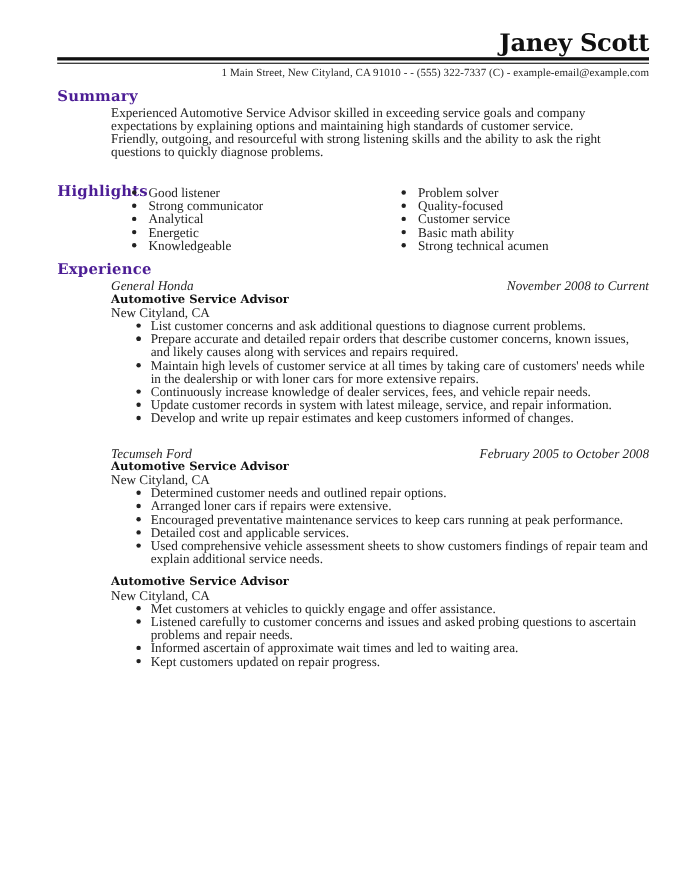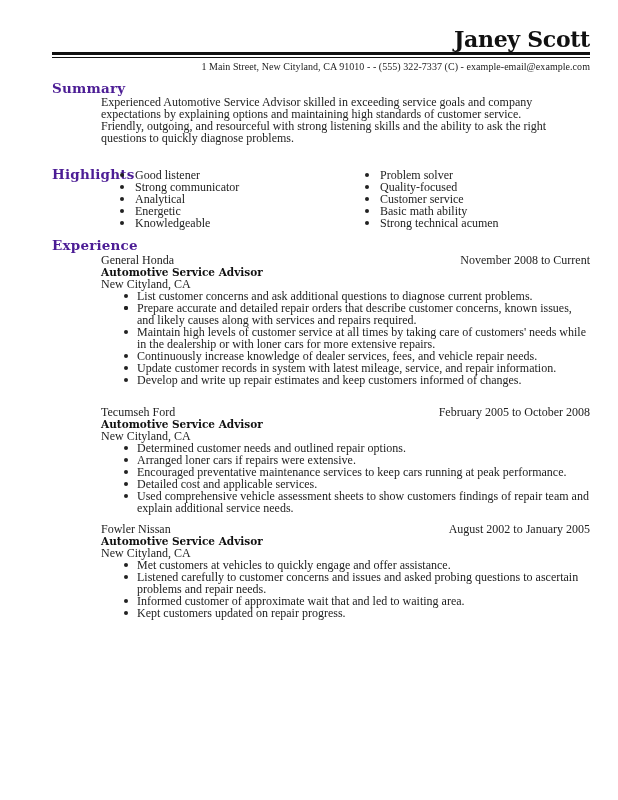--- a/index.html
+++ b/index.html
@@ -37,21 +37,21 @@
     .summary-body { position: absolute; left: 89px; top: 96px; width: 480px; }
     .summary-body p { margin: 0; }
 
     .hl-col { position: absolute; top: 169px; list-style: none; margin: 0; padding: 0; }
     .hl-col li { position: relative; height: 12px; line-height: 12px; padding-left: 15px; white-space: nowrap; }
     .bullet {
       position: absolute; left: 0; top: 4px; width: 4px; height: 4px; border-radius: 50%; background: #222;
     }
 
     .job { position: absolute; left: 89px; width: 489px; }
-    .job-row { position: relative; height: 12px; line-height: 12px; }
+    .job-row { position: relative; height: 12px; line-height: 12px; font-style: italic; }
     .company { position: absolute; left: 0; top: 0; }
     .dates { position: absolute; right: 0; top: 0; white-space: nowrap; }
     .jobtitle { font-family: "DejaVu Serif", serif; font-weight: bold; font-size: 10.5px; line-height: 12px; color: #111; }
     .duties { list-style: none; margin: 0; padding: 0; }
     .duties li { position: relative; padding-left: 36px; line-height: 12px; width: 452px; }
     .duties li .bullet { left: 23px; }
   </style>
 </head>
 <body>
 
@@ -116,27 +116,23 @@
     <ul class="duties">
       <li><span class="bullet"></span><span>Determined customer needs and outlined repair options.</span></li>
       <li><span class="bullet"></span><span>Arranged loner cars if repairs were extensive.</span></li>
       <li><span class="bullet"></span><span>Encouraged preventative maintenance services to keep cars running at peak performance.</span></li>
       <li><span class="bullet"></span><span>Detailed cost and applicable services.</span></li>
       <li><span class="bullet"></span><span>Used comprehensive vehicle assessment sheets to show customers findings of repair team and explain additional service needs.</span></li>
     </ul>
   </div>
 
   <div class="job text" style="top:523px;">
-    <div class="job-row">
-      <span class="company">Fowler Nissan</span>
-      <span class="dates">August 2002 to January 2005</span>
-    </div>
     <div class="jobtitle">Automotive Service Advisor</div>
     <div>New Cityland, CA</div>
     <ul class="duties">
       <li><span class="bullet"></span><span>Met customers at vehicles to quickly engage and offer assistance.</span></li>
       <li><span class="bullet"></span><span>Listened carefully to customer concerns and issues and asked probing questions to ascertain problems and repair needs.</span></li>
-      <li><span class="bullet"></span><span>Informed customer of approximate wait that and led to waiting area.</span></li>
+      <li><span class="bullet"></span><span>Informed ascertain of approximate wait times and led to waiting area.</span></li>
       <li><span class="bullet"></span><span>Kept customers updated on repair progress.</span></li>
     </ul>
   </div>
 
 </div>
 
 </body></html>

